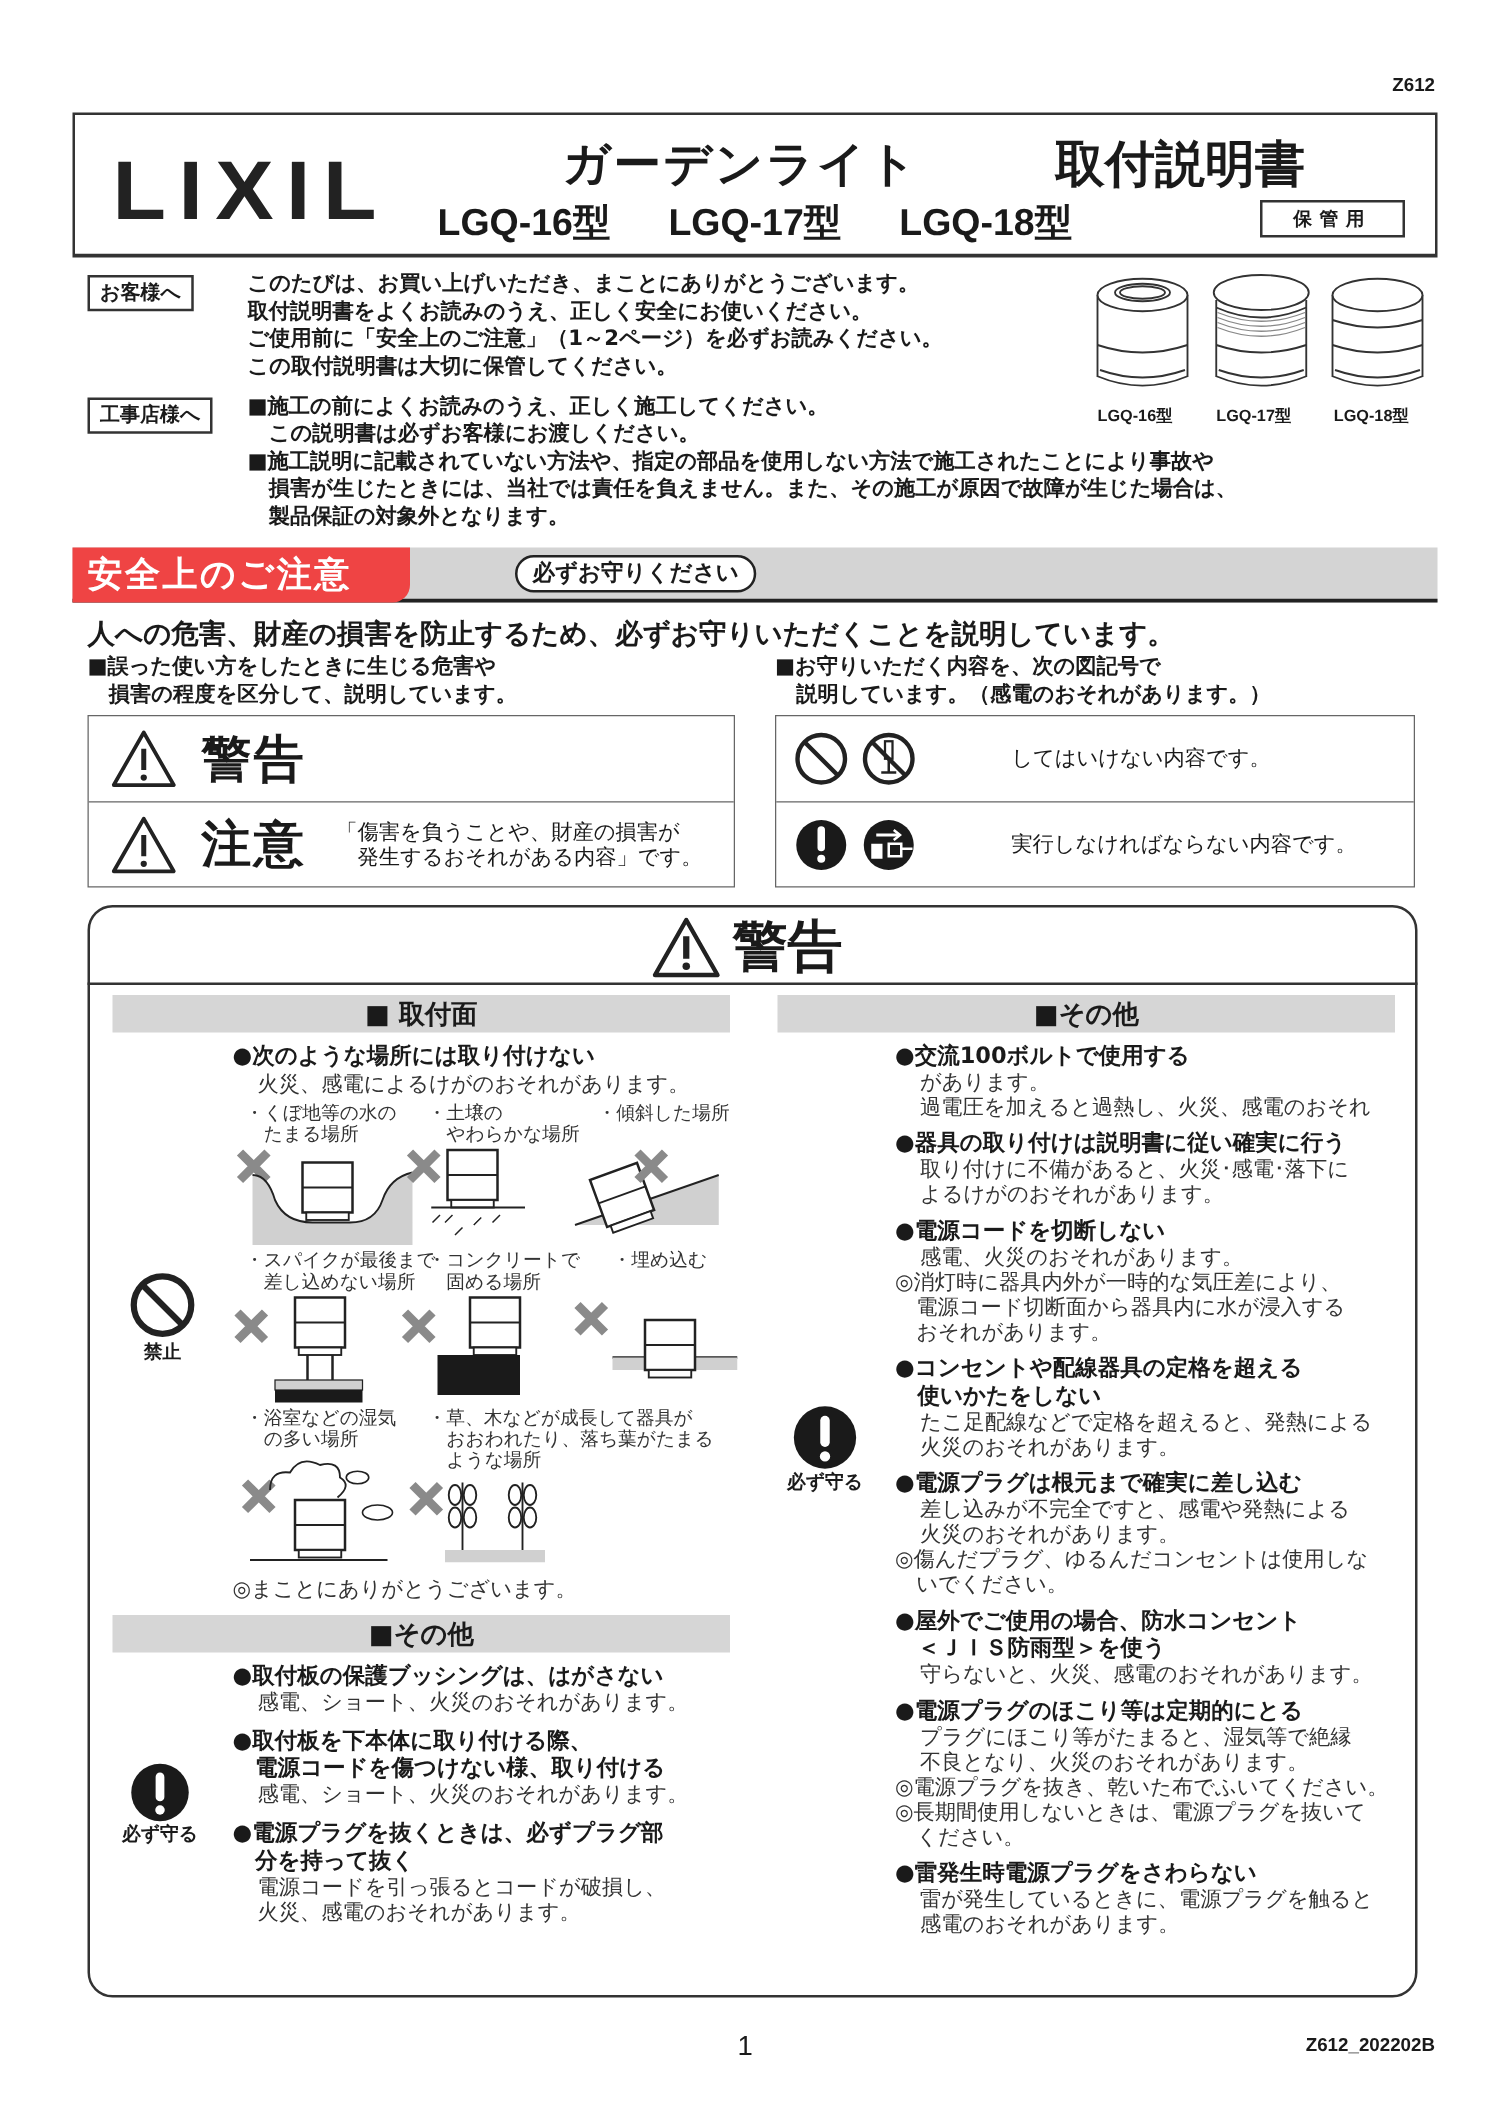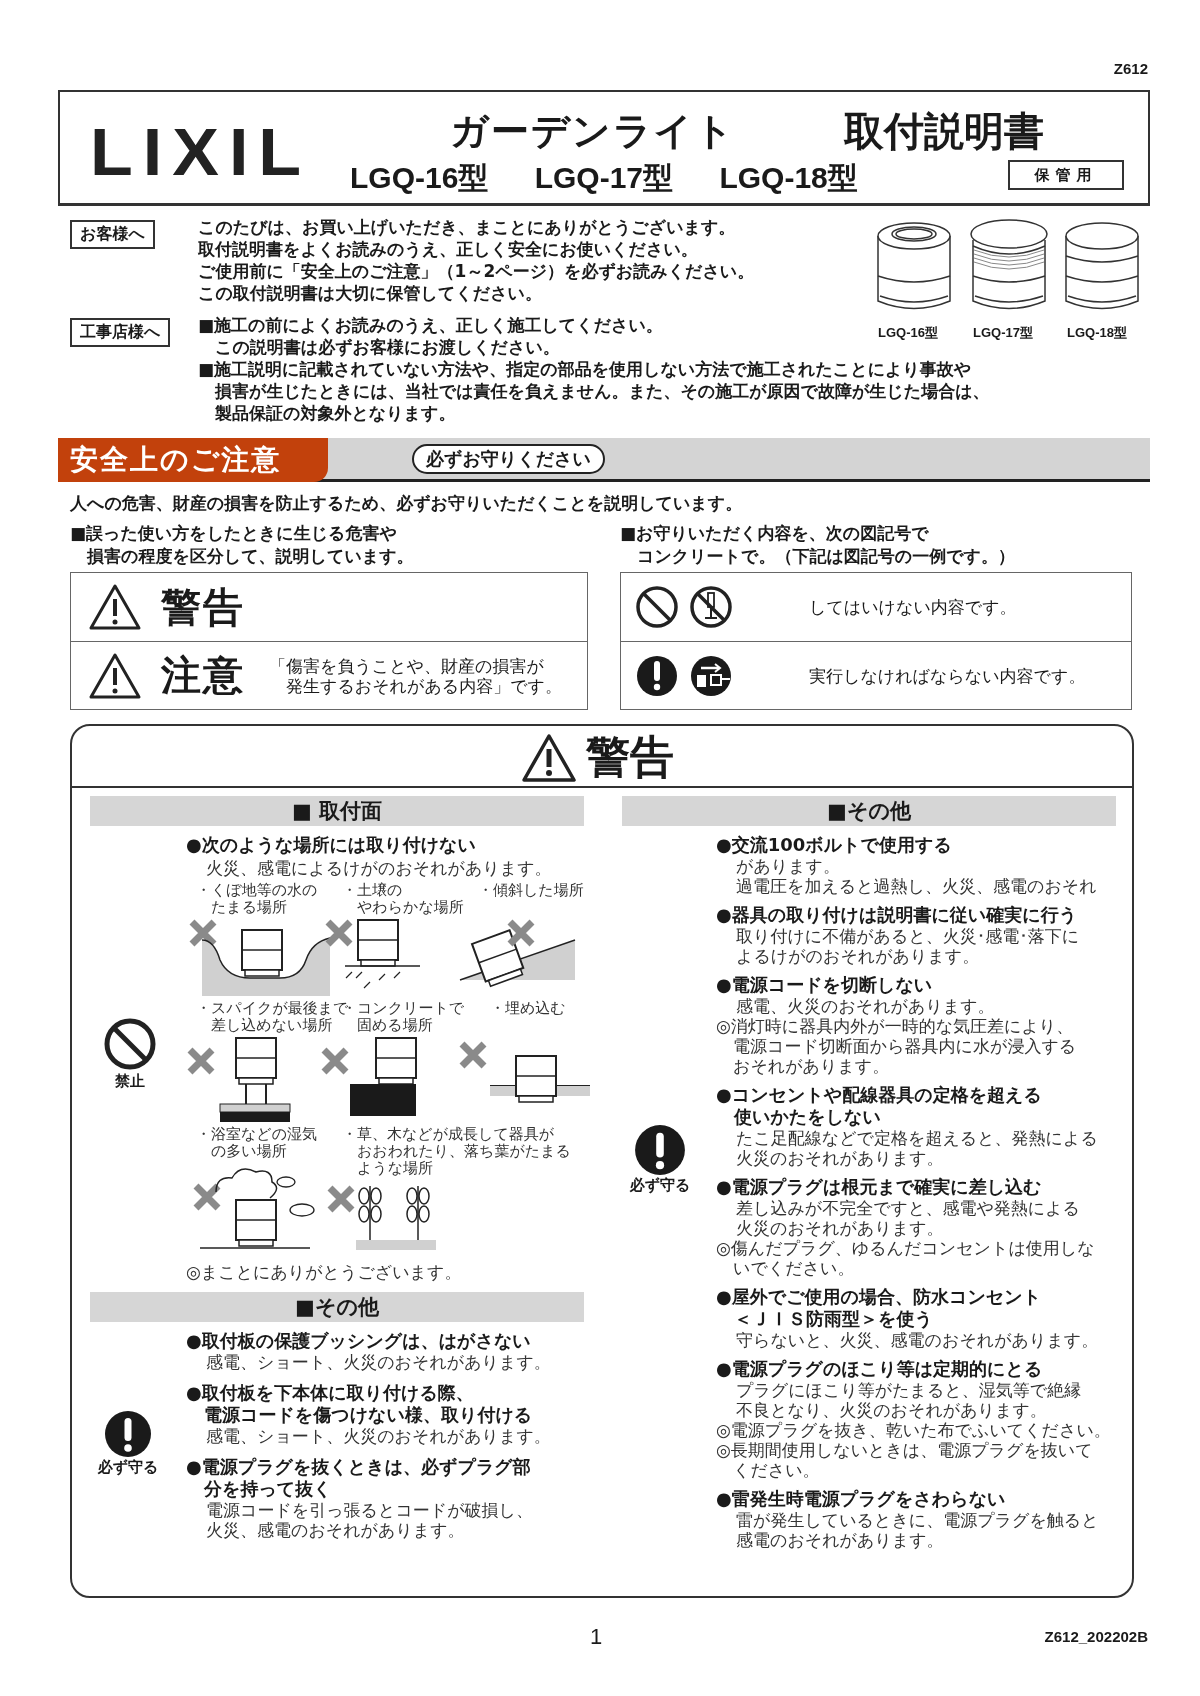--- a/index.html
+++ b/index.html
@@ -18,23 +18,23 @@
   .models span { margin-right: 28px; }
   .manual-title { left: 784px; top: 12px; font-size: 40px; font-weight: bold; }
   .keep-box { left: 948px; top: 68px; width: 116px; height: 30px; border: 2px solid #333; font-size: 15px; font-weight: bold; text-align: center; line-height: 26px; letter-spacing: 6px; }
   
   .tag-box { border: 2px solid #333; font-size: 16px; font-weight: bold; padding: 2px 8px; background: #fff; }
   .intro-text { font-size: 17px; font-weight: bold; line-height: 22px; }
   .product-fig { left: 870px; top: 216px; width: 280px; height: 126px; }
   .product-label { font-size: 13px; font-weight: bold; font-family: "Liberation Sans", sans-serif; }
   
   .safety-bar { left: 58px; top: 438px; width: 1092px; height: 44px; background: #d4d4d4; border-bottom: 3px solid #222; }
-  .safety-title { left: 58px; top: 438px; width: 270px; height: 44px; background: #c2410c; color: #fff; font-size: 28px; font-weight: bold; padding-left: 12px; line-height: 44px; border-bottom-right-radius: 14px; letter-spacing: 2px; }
+  .safety-title { left: 58px; top: 438px; width: 270px; height: 44px; background: #ef4444; color: #fff; font-size: 28px; font-weight: bold; padding-left: 12px; line-height: 44px; border-bottom-right-radius: 14px; letter-spacing: 2px; }
   .must-pill { left: 412px; top: 444px; height: 30px; padding: 0 12px; border: 2px solid #222; border-radius: 16px; background: #fff; font-size: 18px; font-weight: bold; line-height: 26px; }
-  .lead-text { font-size: 17px; font-weight: bold; }
+  .lead-text { font-size: 22px; font-weight: bold; }
   .sub-head { font-size: 17px; font-weight: bold; line-height: 23px; }
   
   .legend-table { border: 1.5px solid #666; background: #fff; }
   .legend-row { position: absolute; left: 0; width: 100%; height: 68px; display: flex; align-items: center; }
   .legend-row + .legend-row { border-top: 1.5px solid #666; }
   .legend-big { font-size: 40px; font-weight: bold; margin: 0 24px 0 18px; letter-spacing: 2px; }
   .legend-desc { font-size: 17px; line-height: 20px; }
   
   .warn-box { left: 70px; top: 724px; width: 1064px; height: 874px; border: 2px solid #333; border-radius: 20px; }
   .warn-head-line { left: 70px; top: 786px; width: 1064px; height: 0; border-top: 2px solid #333; }
@@ -112,21 +112,21 @@
 <div class="abs safety-title">安全上のご注意</div>
 <div class="abs must-pill">必ずお守りください</div>
 
 <div class="abs lead-text" style="left:70px;top:492px;">人への危害、財産の損害を防止するため、必ずお守りいただくことを説明しています。</div>
 <div class="abs sub-head" style="left:70px;top:522px;">
   <div>■誤った使い方をしたときに生じる危害や</div>
   <div>　損害の程度を区分して、説明しています。</div>
 </div>
 <div class="abs sub-head" style="left:620px;top:522px;">
   <div>■お守りいただく内容を、次の図記号で</div>
-  <div>　コンクリートで。（下記は図記号の一例です。）</div>
+  <div>　説明しています。（感電のおそれがあります。）</div>
 </div>
 
 <div class="abs legend-table" style="left:70px;top:572px;width:518px;height:138px;">
   <div class="legend-row" style="top:0;">
     <svg width="56" height="50" viewBox="0 0 56 50" style="margin-left:16px">
         <path d="M28,4 L52,46 L4,46 Z" fill="none" stroke="#222" stroke-width="3" stroke-linejoin="round"></path>
         <rect x="26" y="17" width="4" height="17" fill="#222"></rect>
         <circle cx="28" cy="40" r="2.5" fill="#222"></circle>
       </svg>
     <span class="legend-big">警告</span>

